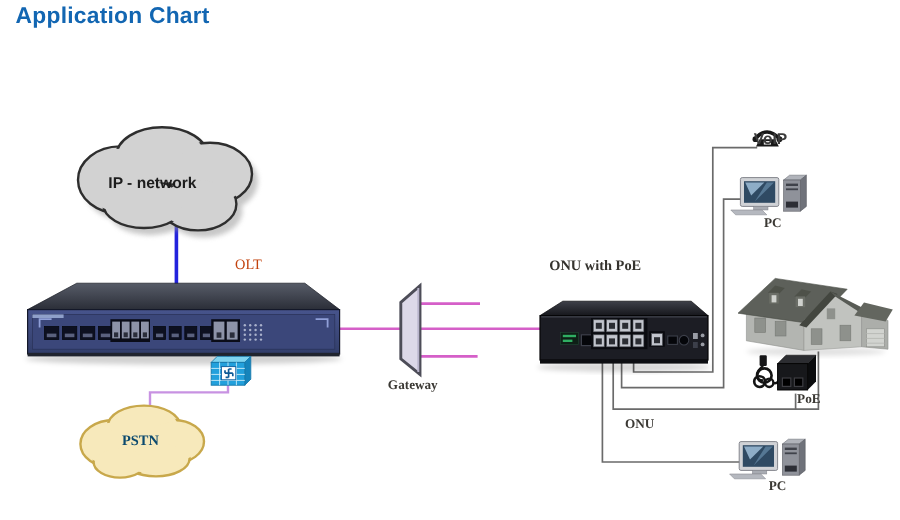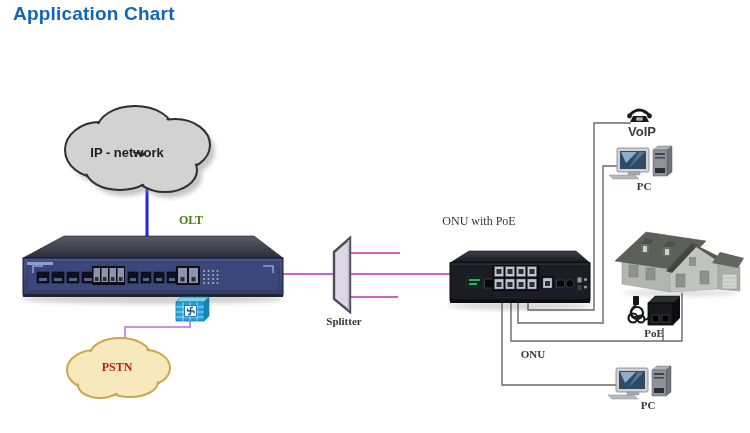--- a/index.html
+++ b/index.html
@@ -7,30 +7,30 @@
          font-family:"Liberation Sans",sans-serif;}
   #diagram-svg{position:absolute;left:0;top:0;}
   .lbl{position:absolute;font-family:"Liberation Serif",serif;color:#3a3833;
        text-align:center;line-height:1.1;white-space:nowrap;font-weight:bold;}
   .lbl-serif-sm{font-size:11px;}
   .lbl-serif-md{font-size:12px;}
   #page-title{position:absolute;left:13px;top:4px;font-size:19px;font-weight:bold;
        color:#1266b2;font-family:"Liberation Sans",sans-serif;letter-spacing:.2px;}
   #lbl-ip{left:72px;top:146px;width:110px;font-family:"Liberation Sans",sans-serif;
        font-size:13px;font-weight:bold;color:#1d1d1d;}
-  #lbl-olt{left:166px;top:214px;width:50px;font-weight:bold;color:#4d7c0f;}
+  #lbl-olt{left:182px;top:214px;width:50px;font-weight:normal;color:#c2410c;}
   #lbl-ngn{left:152px;top:326px;width:108px;}
-  #lbl-pstn{left:88px;top:361px;width:58px;color:#b91c1c;}
+  #lbl-pstn{left:88px;top:361px;width:58px;color:#0c4a6e;}
   #lbl-splitter{left:312px;top:315px;width:64px;}
-  #lbl-onupoe{left:425px;top:215px;width:108px;font-weight:normal;color:#35332e;}
+  #lbl-onupoe{left:442px;top:215px;width:108px;font-weight:bold;color:#35332e;}
   #lbl-onu{left:511px;top:348px;width:44px;}
-  #lbl-voip{left:618px;top:125px;width:48px;font-family:"Liberation Sans",sans-serif;
+  #lbl-voip{left:618px;top:109px;width:48px;font-family:"Liberation Sans",sans-serif;
        font-size:13px;font-weight:bold;color:#3c3c3c;}
   #lbl-pc1{left:630px;top:180px;width:28px;}
-  #lbl-poe{left:640px;top:327px;width:28px;}
+  #lbl-poe{left:660px;top:327px;width:28px;}
   #lbl-pc2{left:634px;top:399px;width:28px;}
 </style>
 </head>
 <body>
 
 <div id="stage">
 
 <svg id="diagram-svg" width="750" height="433" viewBox="0 0 750 433">
   <defs>
     <linearGradient id="gOltTop" x1="0" y1="0" x2="0" y2="1">
@@ -333,21 +333,21 @@
   </g>
   <g transform="translate(616,366)">
     <use href="#pc"></use>
   </g>
 </svg>
 
 <div id="lbl-ip" class="lbl">IP - network</div>
 <div id="page-title" class="lbl">Application Chart</div>
 <div id="lbl-olt" class="lbl lbl-serif-md">OLT</div>
 <div id="lbl-pstn" class="lbl lbl-serif-md">PSTN</div>
-<div id="lbl-splitter" class="lbl lbl-serif-sm">Splitter</div>
+<div id="lbl-splitter" class="lbl lbl-serif-sm">Gateway</div>
 <div id="lbl-onupoe" class="lbl lbl-serif-md">ONU with PoE</div>
 <div id="lbl-onu" class="lbl lbl-serif-sm">ONU</div>
 <div id="lbl-voip" class="lbl">VoIP</div>
 <div id="lbl-pc1" class="lbl lbl-serif-sm">PC</div>
 <div id="lbl-poe" class="lbl lbl-serif-sm">PoE</div>
 <div id="lbl-pc2" class="lbl lbl-serif-sm">PC</div>
 
 </div>
 
 </body></html>

